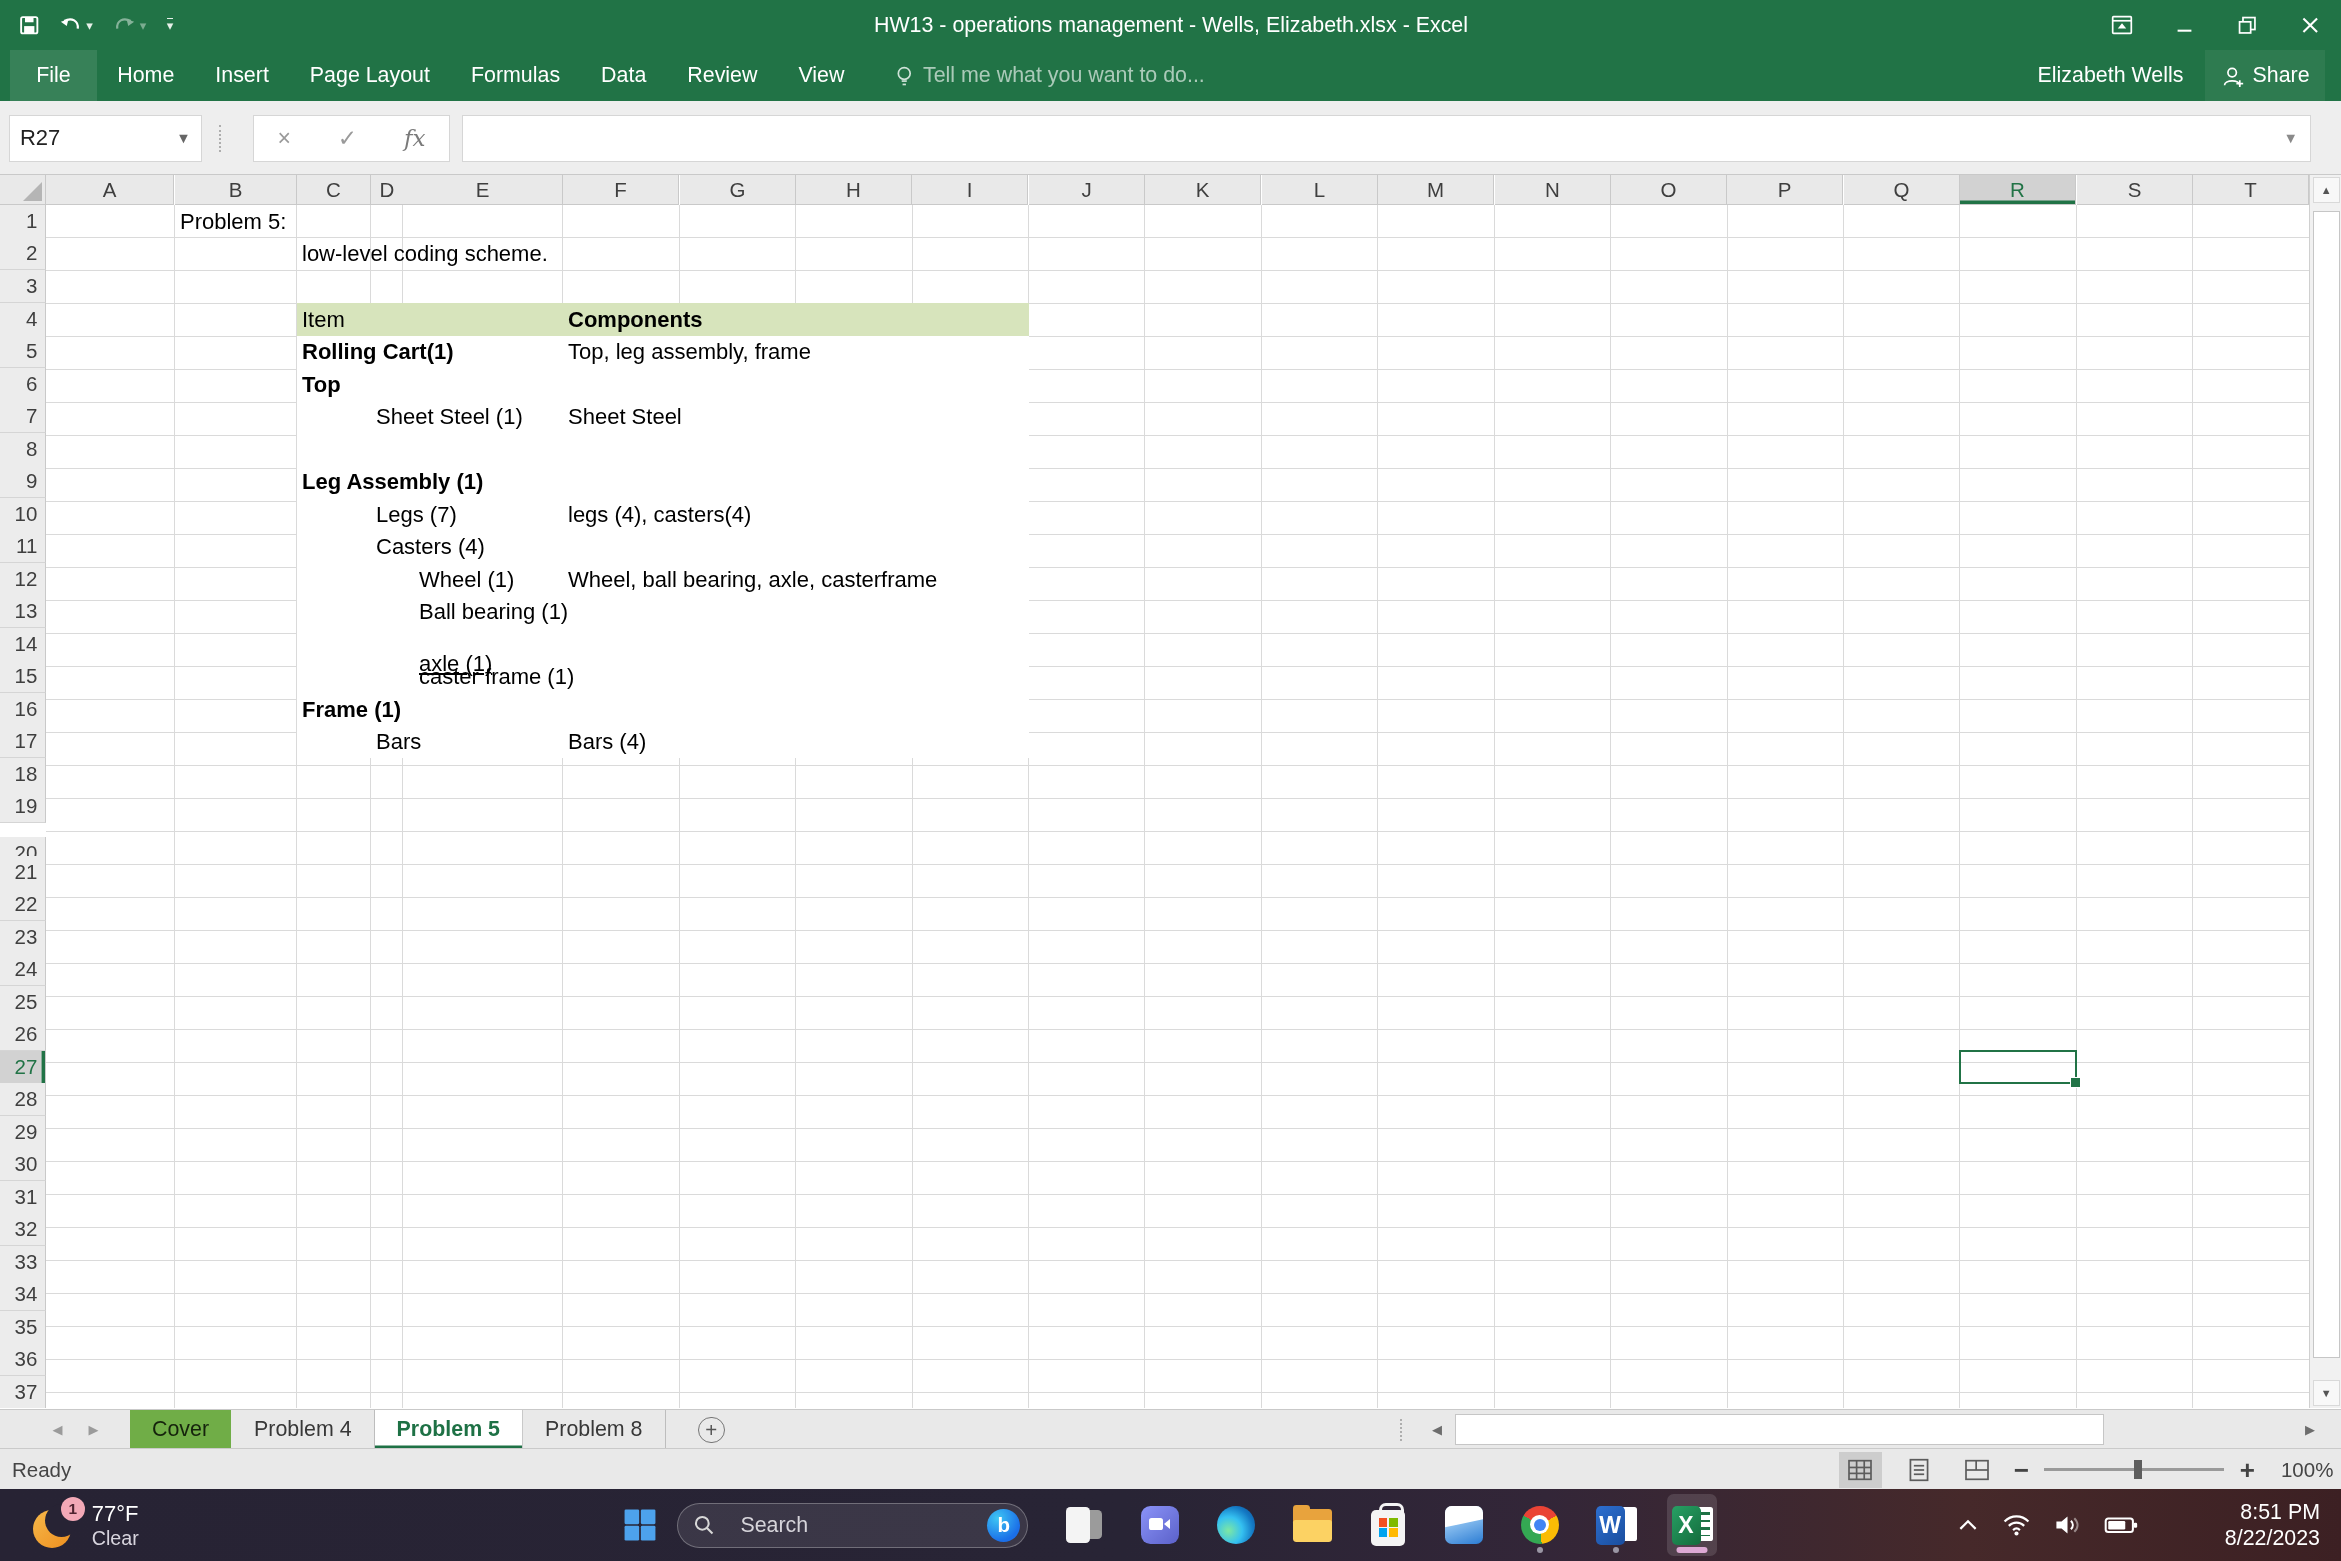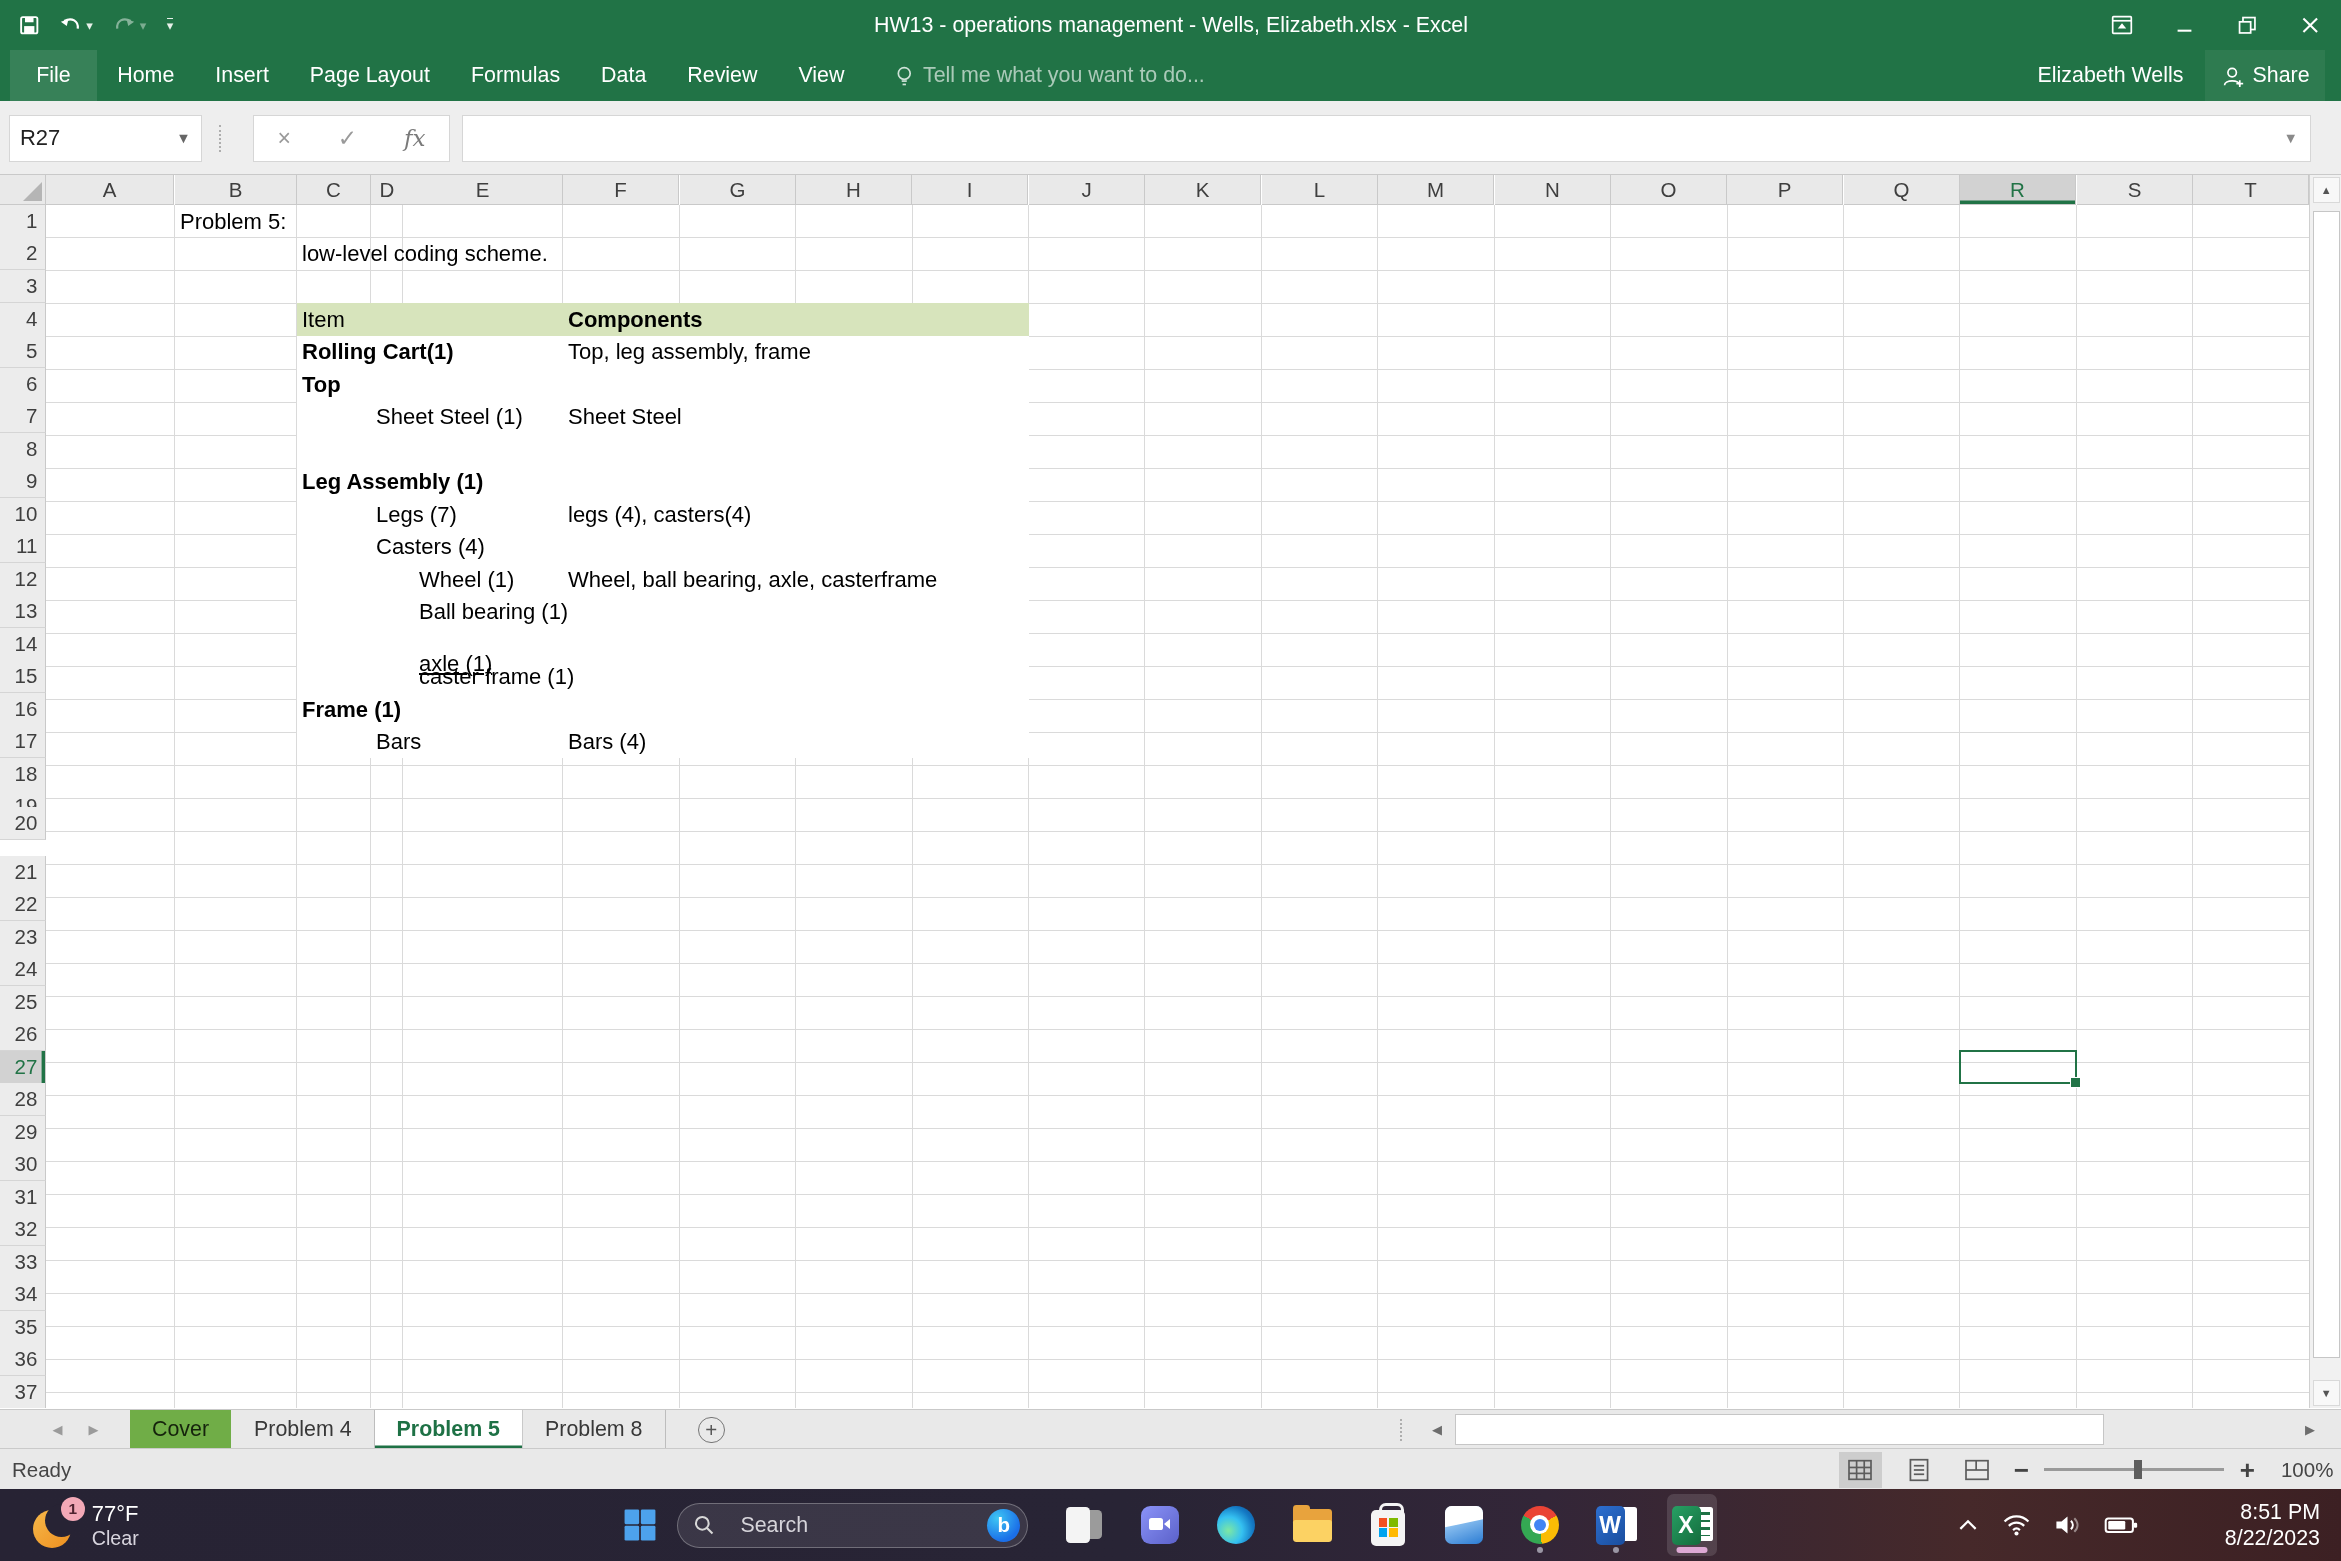--- a/index.html
+++ b/index.html
@@ -277,21 +277,21 @@
       <div class="rowhead" style="top: 323px; height: 33px;">10</div>
       <div class="rowhead" style="top: 355px; height: 33px;">11</div>
       <div class="rowhead" style="top: 388px; height: 33px;">12</div>
       <div class="rowhead" style="top: 420px; height: 33px;">13</div>
       <div class="rowhead" style="top: 453px; height: 33px;">14</div>
       <div class="rowhead" style="top: 485px; height: 33px;">15</div>
       <div class="rowhead" style="top: 518px; height: 33px;">16</div>
       <div class="rowhead" style="top: 550px; height: 33px;">17</div>
       <div class="rowhead" style="top: 583px; height: 33px;">18</div>
       <div class="rowhead" style="top: 615px; height: 33px;">19</div>
-      <div class="rowhead" style="top: 632px; height: 33px;">20</div>
+      <div class="rowhead" style="top: 662px; height: 33px;">20</div>
       <div class="rowhead" style="top: 681px; height: 33px;">21</div>
       <div class="rowhead" style="top: 713px; height: 33px;">22</div>
       <div class="rowhead" style="top: 746px; height: 33px;">23</div>
       <div class="rowhead" style="top: 778px; height: 33px;">24</div>
       <div class="rowhead" style="top: 811px; height: 33px;">25</div>
       <div class="rowhead" style="top: 843px; height: 33px;">26</div>
       <div class="rowhead sel" style="top: 876px; height: 33px;">27</div>
       <div class="rowhead" style="top: 908px; height: 33px;">28</div>
       <div class="rowhead" style="top: 941px; height: 33px;">29</div>
       <div class="rowhead" style="top: 973px; height: 33px;">30</div>

